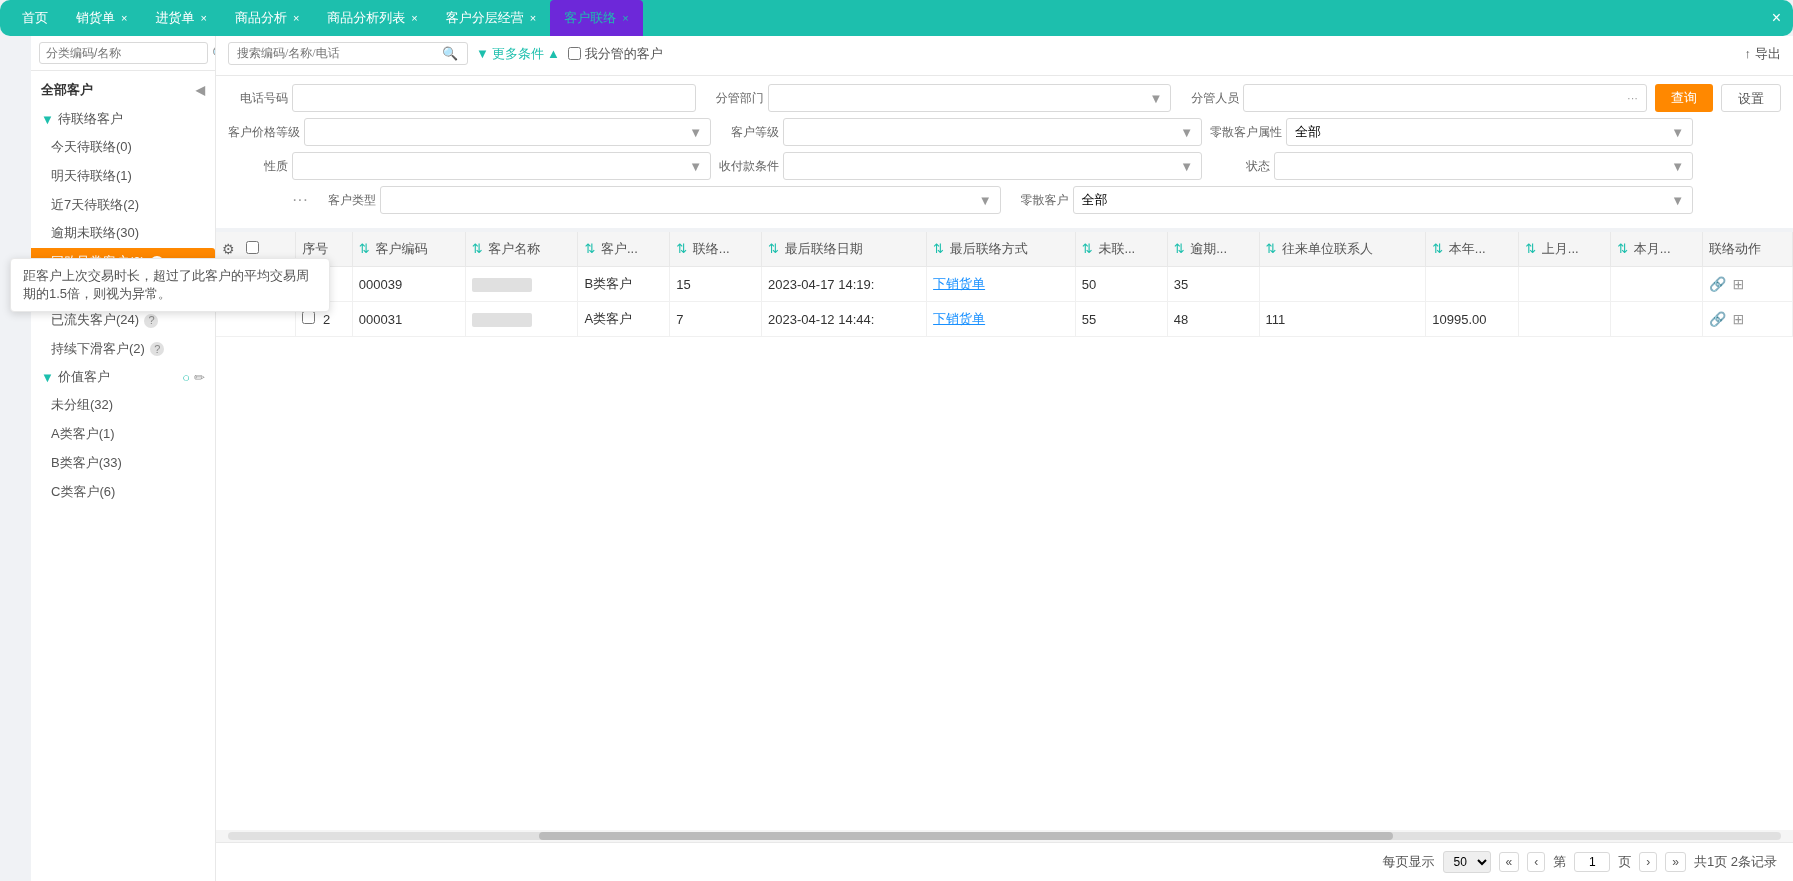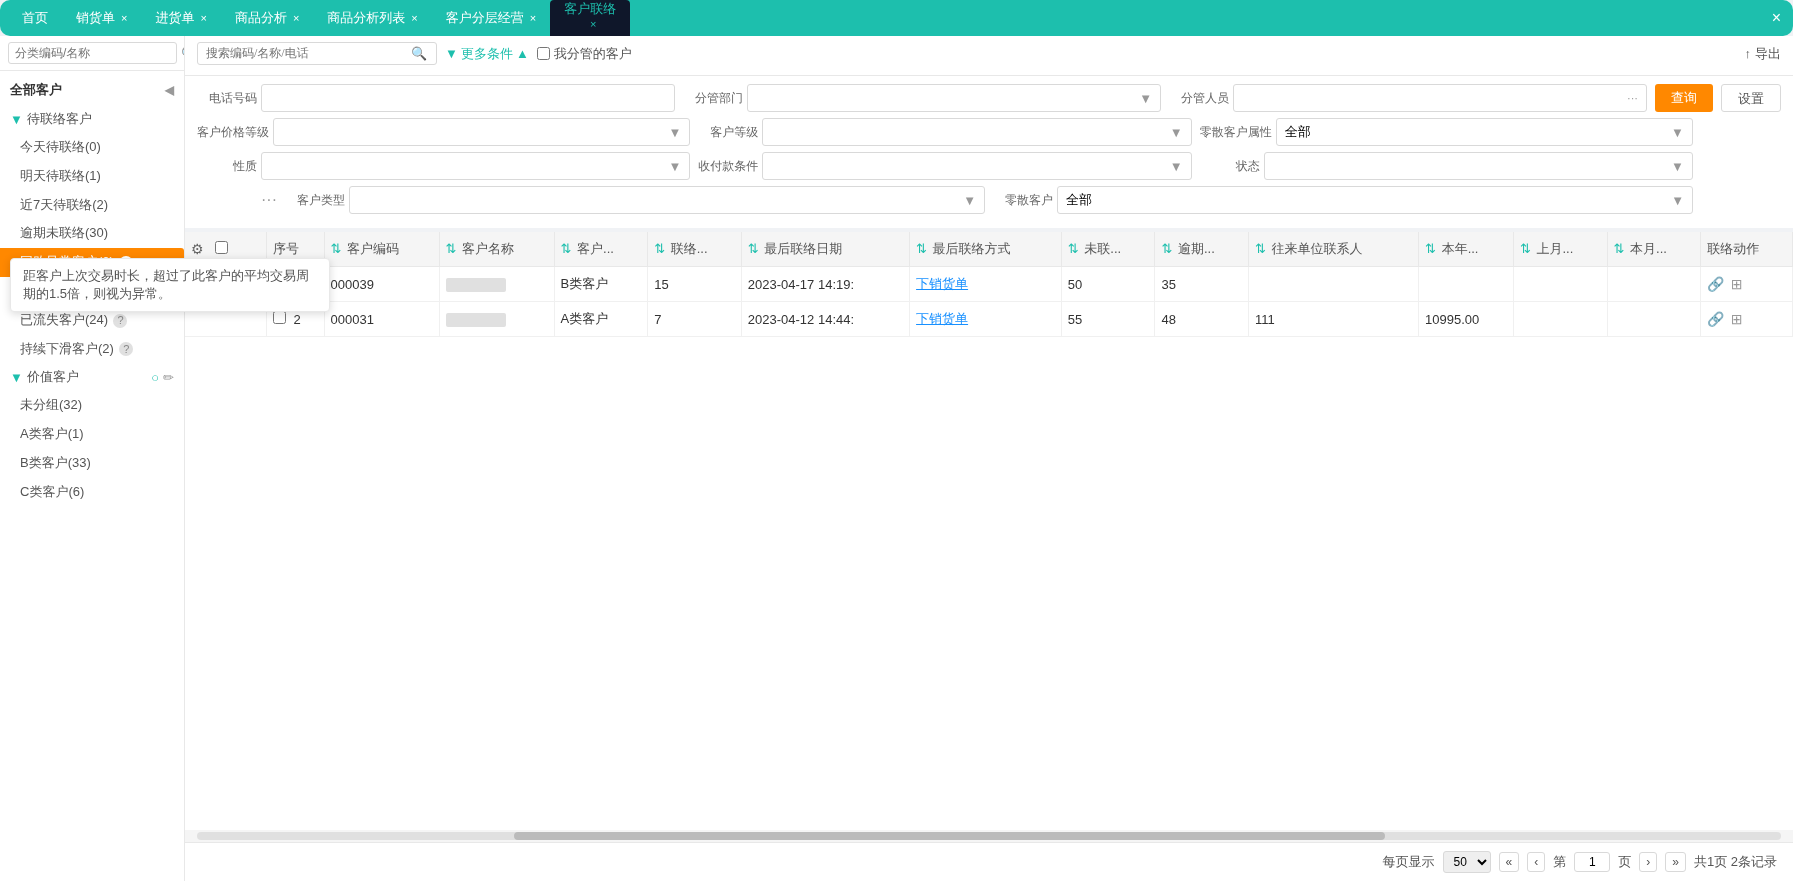--- a/index.html
+++ b/index.html
@@ -19,44 +19,44 @@
       padding: 0 14px;
       height: 36px;
       display: flex;
       align-items: center;
       cursor: pointer;
       color: #fff;
       font-size: 13px;
       white-space: nowrap;
     }
     .nav-tab.active {
-      background: #0f172a;
+      background: #6d28d9;
       color: #1dbfad;
       border-radius: 4px 4px 0 0;
-      flex-direction: column;
     }
     .nav-tab .close-x {
       margin-left: 6px;
       font-size: 11px;
       cursor: pointer;
     }
     .nav-close-btn {
       position: absolute;
       right: 12px;
       top: 50%;
       transform: translateY(-50%);
       color: #fff;
       cursor: pointer;
       font-size: 16px;
     }
 
     
     .main-layout {
       display: flex;
       height: calc(881px - 36px);
+      padding-left: 31px;
     }
 
     
     .sidebar {
       width: 185px;
       background: #fff;
       border-right: 1px solid #e8e8e8;
       display: flex;
       flex-direction: column;
       overflow: hidden;

